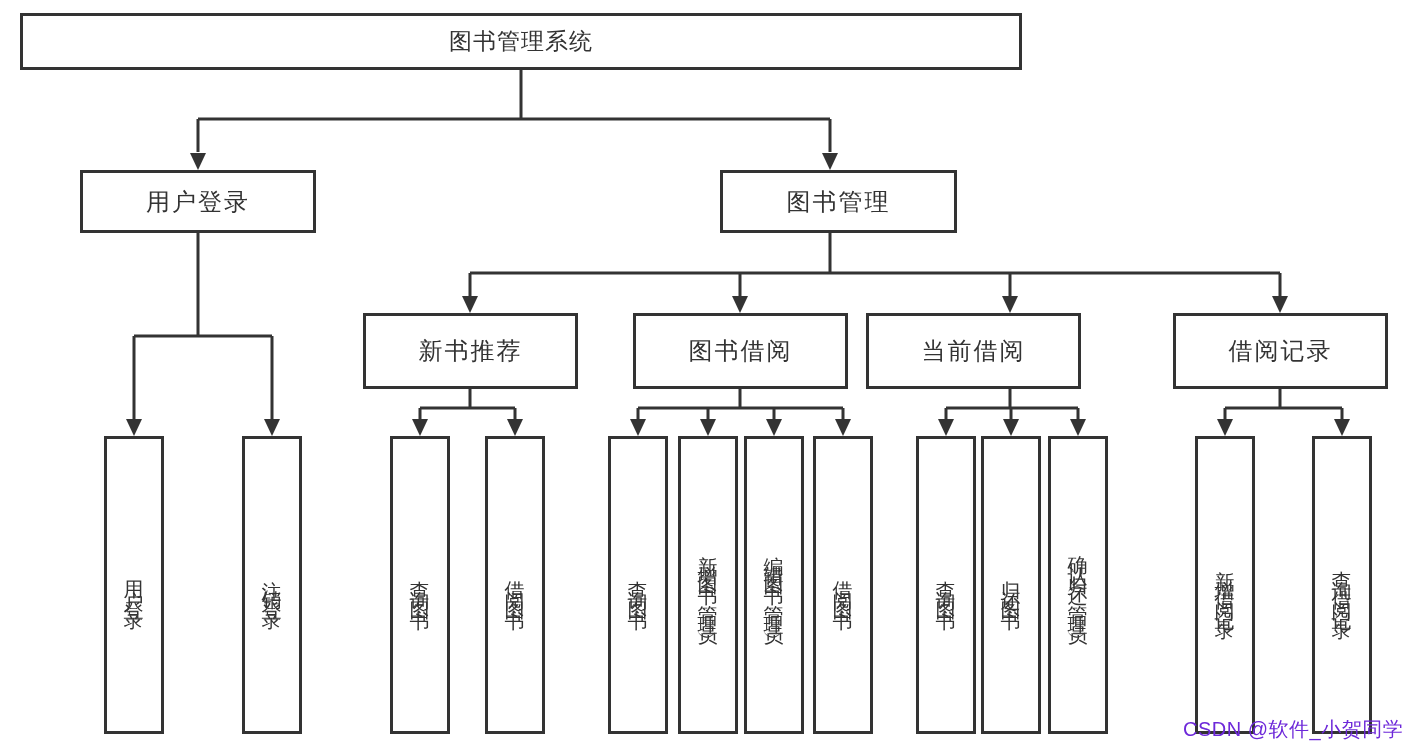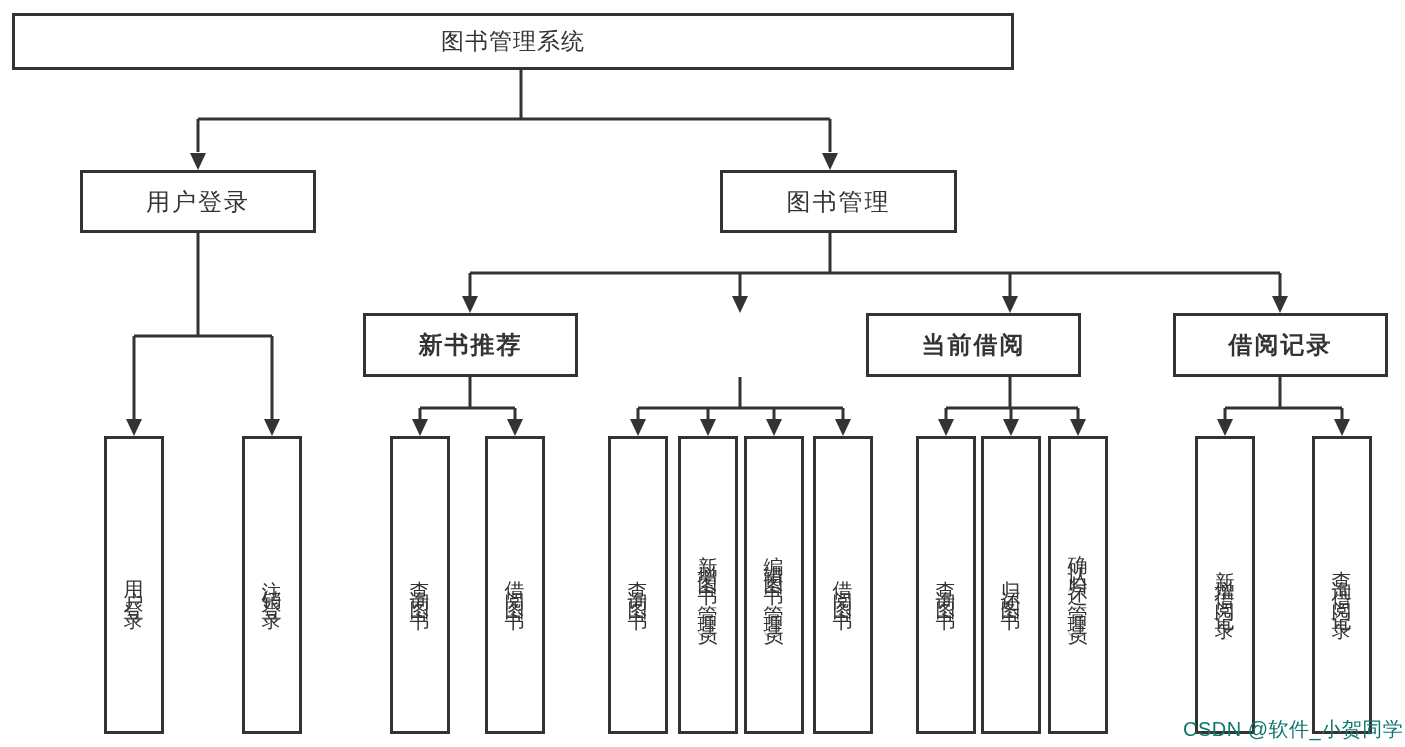--- a/index.html
+++ b/index.html
@@ -25,42 +25,42 @@
     display: flex;
     align-items: center;
     justify-content: center;
   }
   .node.h-node {
     font-size: 24px;
     letter-spacing: 2px;
     white-space: nowrap;
   }
   .node.root-node {
-    left: 12px; top: 13px; width: 1002px; height: 57px;
+    left: 20px; top: 13px; width: 1002px; height: 57px;
     font-size: 23px;
     letter-spacing: 1px;
   }
   .node.l2 { top: 170px; height: 63px; }
-  .node.l3 { top: 313px; height: 64px; width: 215px; font-weight: bold; }
+  .node.l3 { top: 313px; height: 76px; width: 215px; }
   .node.leaf {
     top: 436px; height: 298px; width: 60px;
   }
   .leaf-label {
     writing-mode: vertical-rl;
     text-orientation: mixed;
     font-size: 20px;
     letter-spacing: 10px;
     line-height: 1;
     color: #333333;
   }
   .watermark {
     position: absolute;
     left: 1183px; top: 716px;
     font-size: 20px;
-    color: #0f766e;
+    color: #6d28d9;
     letter-spacing: 0.5px;
     white-space: nowrap;
     z-index: 5;
   }
 </style>
 </head>
 <body>
 
 <div class="canvas">
 
@@ -111,20 +111,23 @@
   <div class="node l2 h-node" style="left:80px; width:236px;">
     <span>用户登录</span>
   </div>
   <div class="node l2 h-node" style="left:712px; width:237px;margin-left:8px;">
     <span>图书管理</span>
   </div>
 
   <div class="node l3 h-node" style="left:363px;">
     <span>新书推荐</span>
   </div>
+  <div class="node l3 h-node" style="left:633px;">
+    <span>图书借阅</span>
+  </div>
   <div class="node l3 h-node" style="left:866px;">
     <span>当前借阅</span>
   </div>
   <div class="node l3 h-node" style="left:1173px;">
     <span>借阅记录</span>
   </div>
 
   <div class="node leaf" style="left:104px;">
     <span class="leaf-label">用户登录</span>
   </div>

